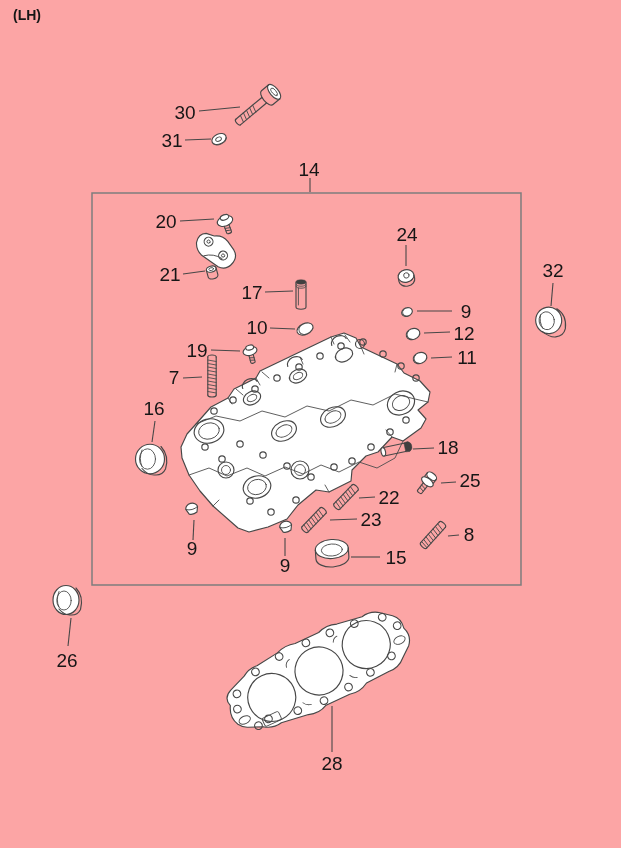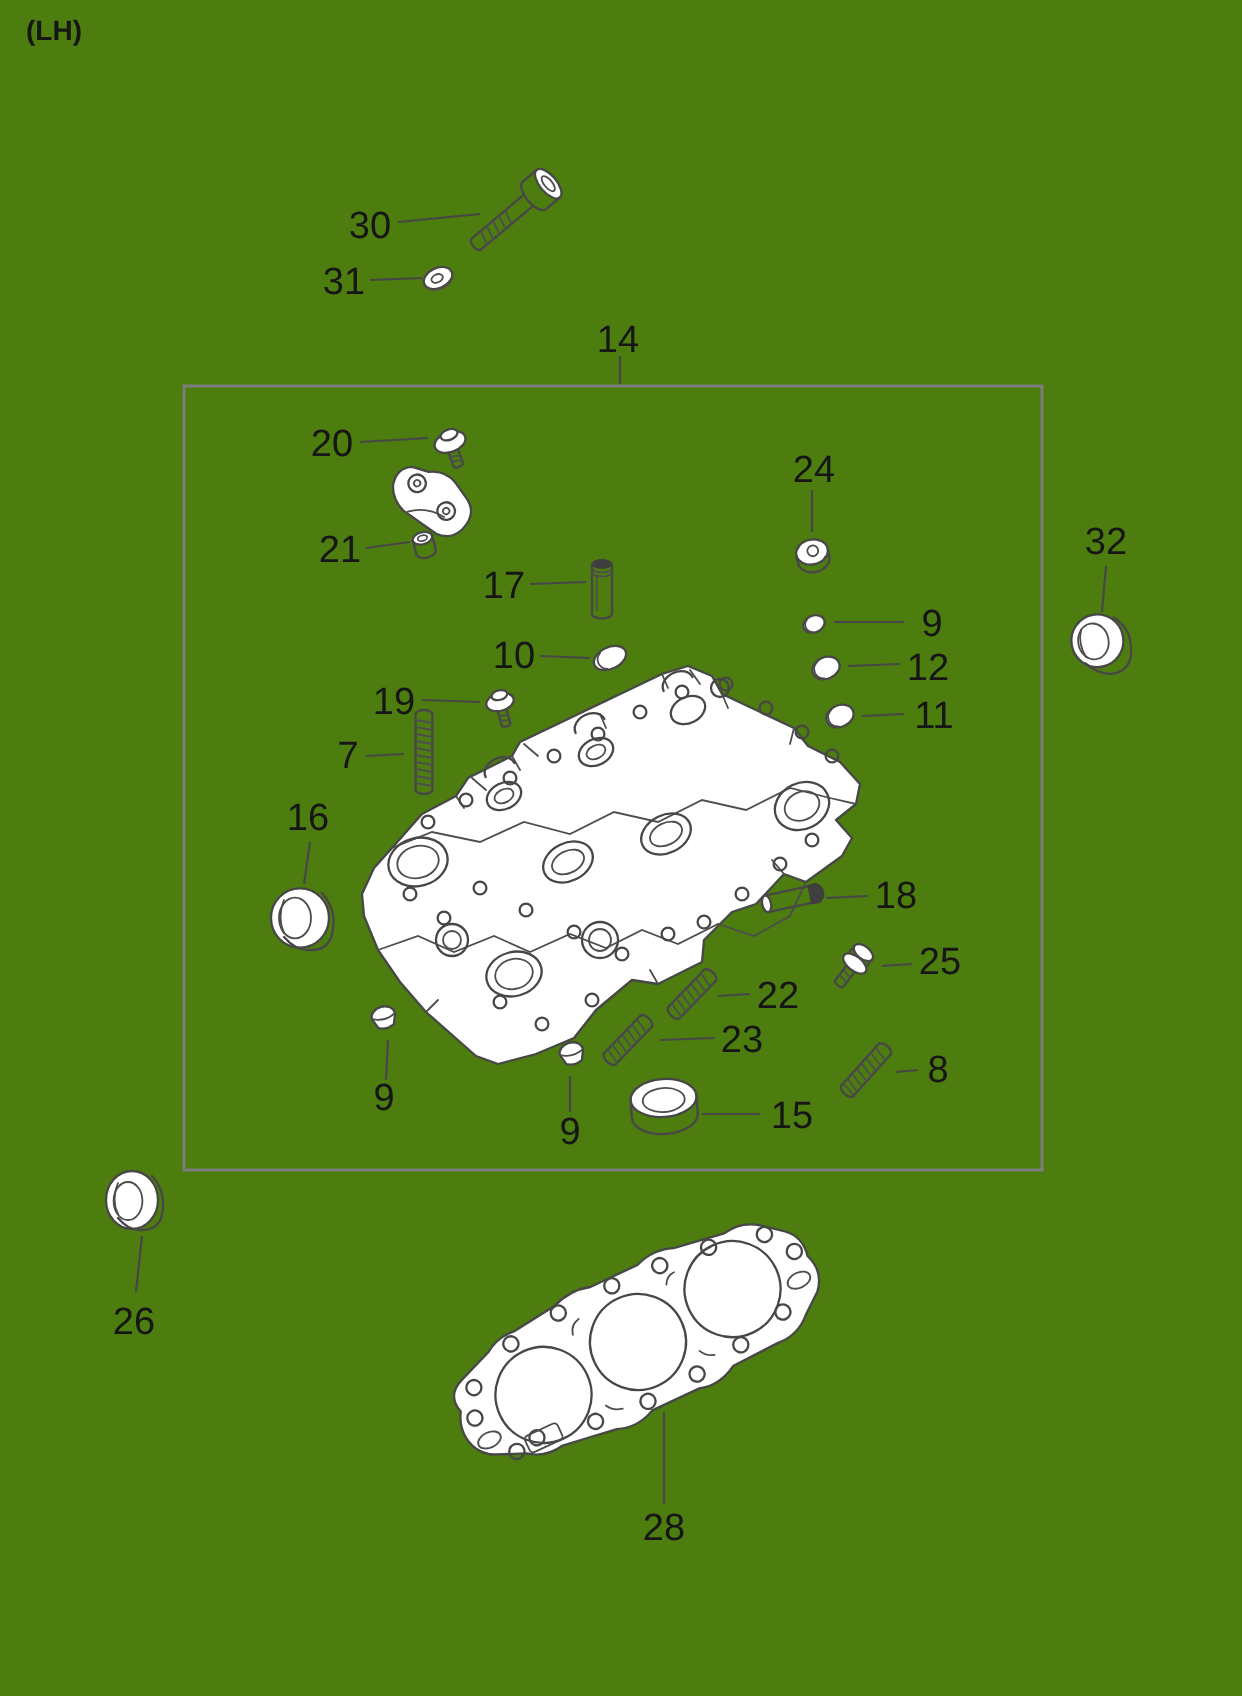--- a/index.html
+++ b/index.html
@@ -1,17 +1,17 @@
 <!DOCTYPE html>
 <html><head>
 <meta charset="utf-8">
 <style>
   html,body{margin:0;padding:0;background:#ffffff;}
   .stage{
-    position:relative;width:621px;height:848px;background:#4d7c0f;
+    position:relative;width:621px;height:848px;background:#fca5a5;
     font-family:"Liberation Sans",sans-serif;overflow:hidden;
   }
   svg{display:block}
   .ln{fill:none;stroke:#474747;stroke-width:1.15;stroke-linecap:round;stroke-linejoin:round;}
   .lnw{fill:#ffffff;stroke:#474747;stroke-width:1.15;stroke-linecap:round;stroke-linejoin:round;}
   .thin{fill:none;stroke:#4d4d4d;stroke-width:0.9;stroke-linecap:round;}
   .dark{fill:#3f3f3f;stroke:#3f3f3f;stroke-width:0.5;}
   .leader{fill:none;stroke:#474747;stroke-width:1.1;}
   .box{fill:none;stroke:#7d7d7d;stroke-width:1.5;}
   .callout{font-family:"Liberation Sans",sans-serif;font-size:19px;fill:#161616;text-anchor:middle;}

